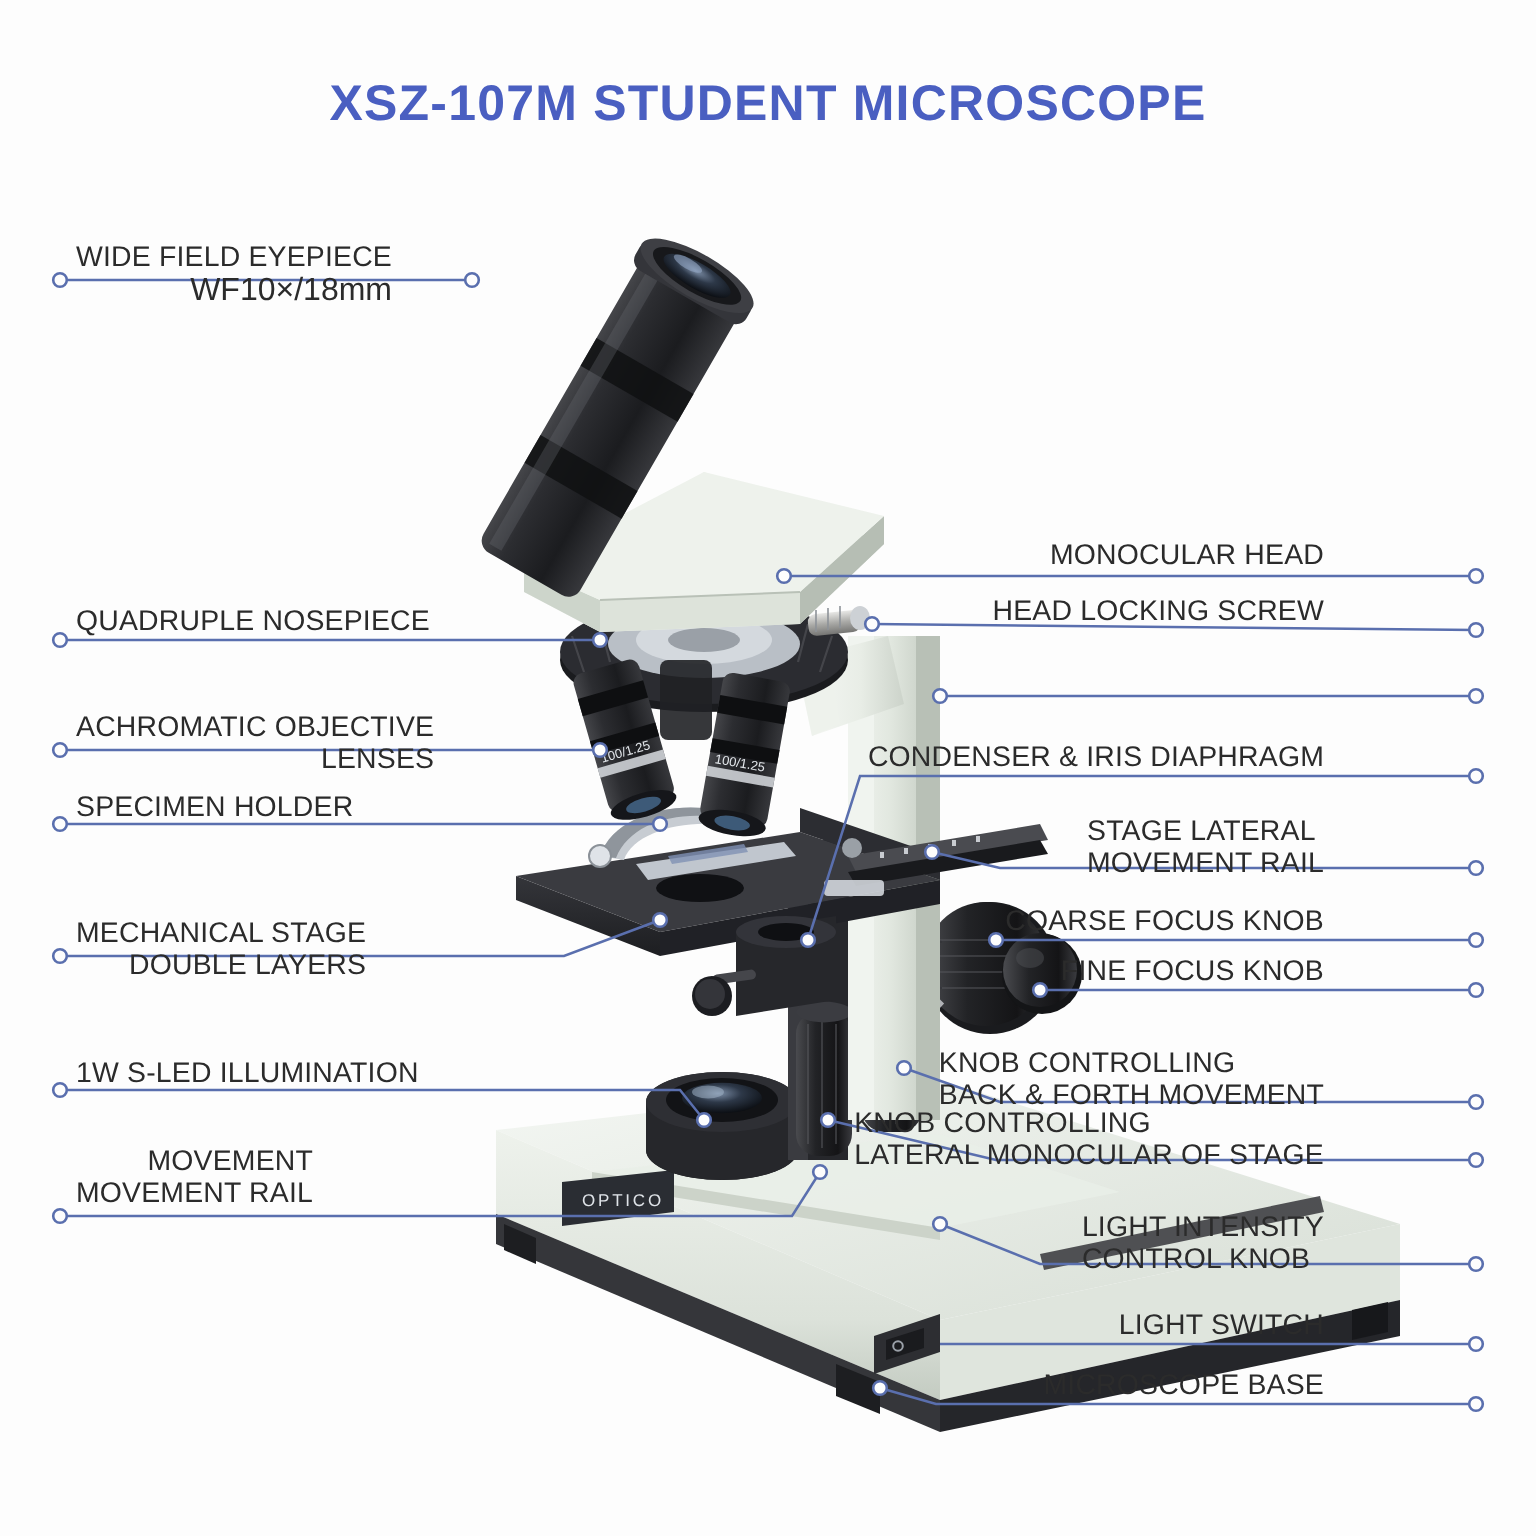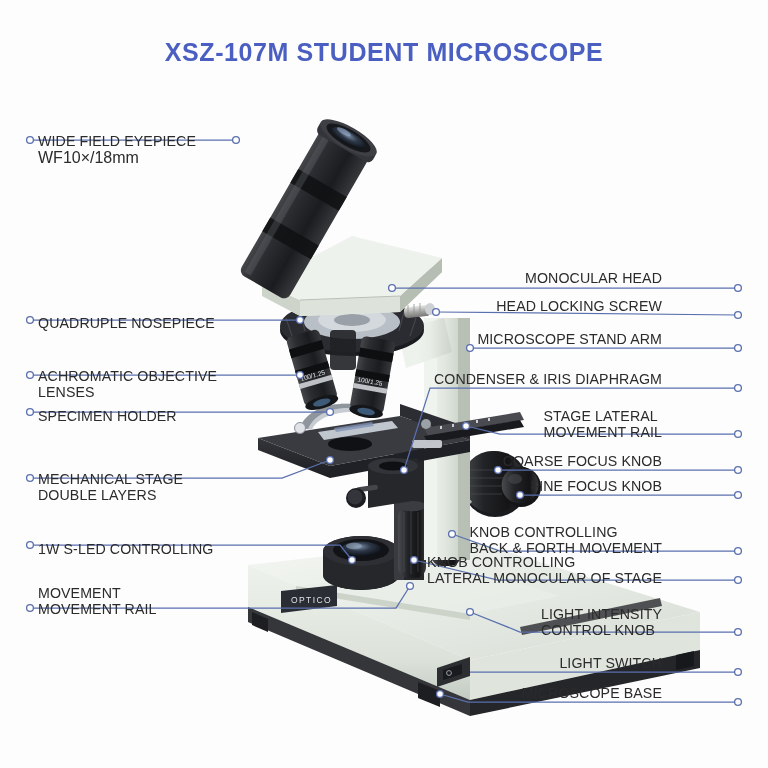--- a/index.html
+++ b/index.html
@@ -21,21 +21,21 @@
   svg.layer{ position:absolute; top:0; left:0; width:768px; height:768px; }
   svg#scope{ z-index:1; }
   svg#leaders{ z-index:2; pointer-events:none; }
 
   .callout{ position:absolute; z-index:3; }
   .callout .ln{
     display:block; white-space:nowrap;
     font-size:14.2px; color:#2b2b2b; letter-spacing:.1px;
     line-height:1.16;
   }
-  .callout.left{ text-align:left;margin-top:12px; }
+  .callout.left{ text-align:right; }
   .callout.right{ text-align:left; }
   .callout .sub{ font-size:16px; letter-spacing:0; }
 </style>
 </head>
 <body>
 
 <div id="page">
 
   <div id="title">XSZ-107M STUDENT MICROSCOPE</div>
 
@@ -405,39 +405,36 @@
   <div class="callout left" style="left:38px; top:396px;">
     <span class="ln">SPECIMEN HOLDER</span>
   </div>
 
   <div class="callout left" style="left:38px; top:459px;">
     <span class="ln">MECHANICAL STAGE</span>
     <span class="ln">DOUBLE LAYERS</span>
   </div>
 
   <div class="callout left" style="left:38px; top:529px;">
-    <span class="ln">1W S-LED CONTROLLING</span>
+    <span class="ln">1W S-LED ILLUMINATION</span>
   </div>
 
   <div class="callout left" style="left:38px; top:573px;">
     <span class="ln">MOVEMENT</span>
     <span class="ln">MOVEMENT RAIL</span>
   </div>
 
   <div class="callout right" style="right:42px; top:270px;">
     <span class="ln">MONOCULAR HEAD</span>
   </div>
 
   <div class="callout right" style="right:42px; top:298px;">
     <span class="ln">HEAD LOCKING SCREW</span>
   </div>
 
-  <div class="callout right" style="right:42px; top:331px;">
-    <span class="ln">MICROSCOPE STAND ARM</span>
-  </div>
 
   <div class="callout right" style="right:42px; top:371px;">
     <span class="ln">CONDENSER &amp; IRIS DIAPHRAGM</span>
   </div>
 
   <div class="callout right" style="right:42px; top:408px;">
     <span class="ln">STAGE LATERAL</span>
     <span class="ln">MOVEMENT RAIL</span>
   </div>
 

